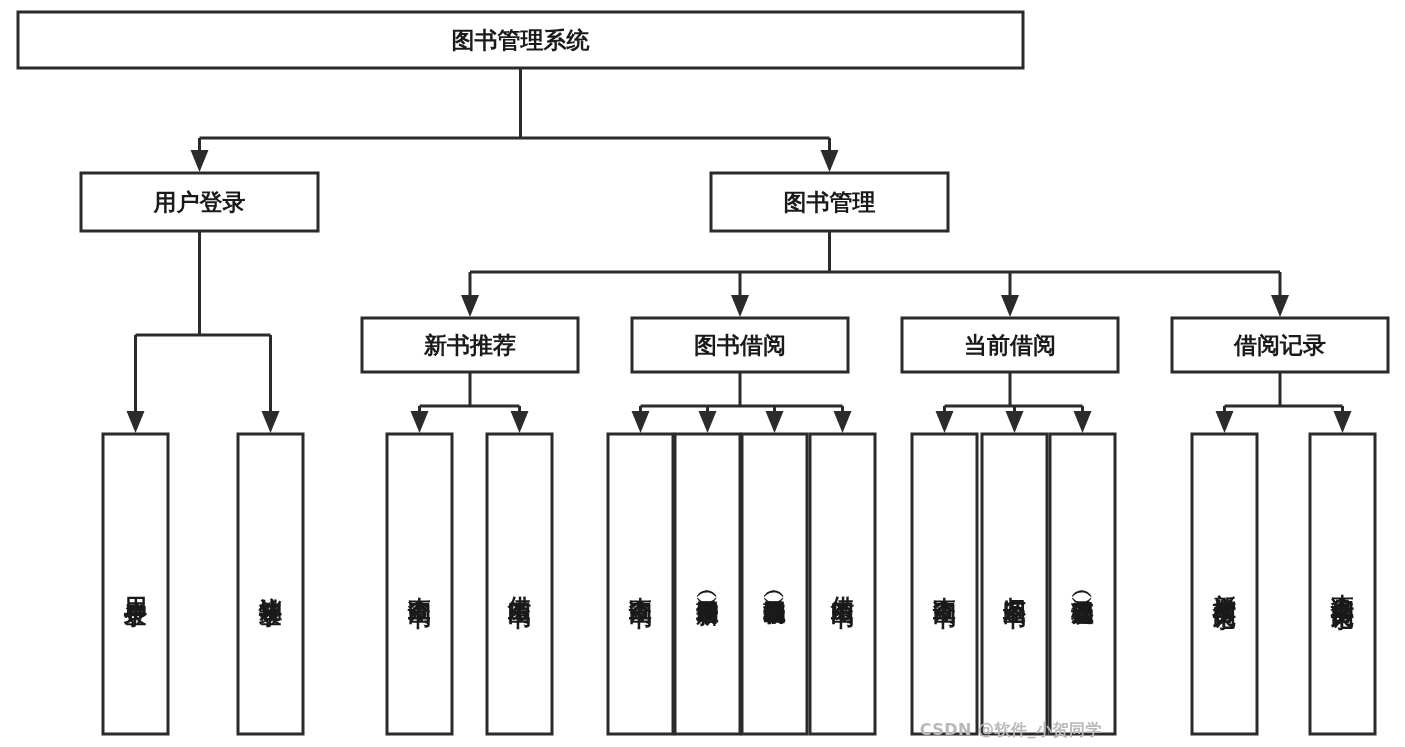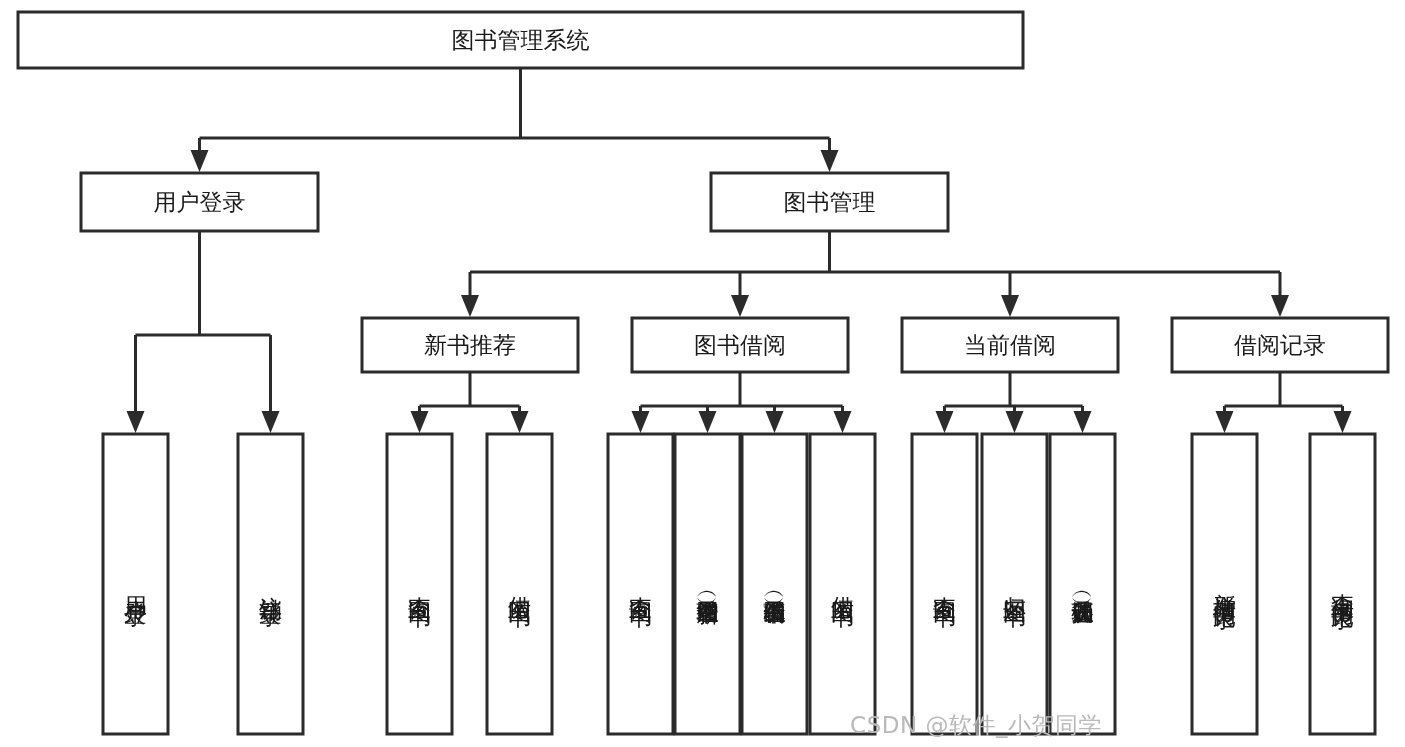--- a/index.html
+++ b/index.html
@@ -11,20 +11,21 @@
     width: 1405px;
     height: 747px;
     font-family: "DejaVu Sans", "Liberation Sans", sans-serif;
     overflow: hidden;
     position: relative;
   }
   #diagram-root {
     position: relative;
     width: 1110px;
     height: 747px;
+    font-weight: bold;
   }
   svg#flow {
     position: absolute;
     left: 0;
     top: 0;
     width: 1405px;
     height: 747px;
   }
   .node-rect {
     fill: #ffffff;
@@ -68,21 +69,21 @@
   }
   .vlabel.tight {
     letter-spacing: 0px;
     font-size: 22px;
   }
   #watermark {
     position: absolute;
     right: 8px;
     bottom: 6px;
     font-family: "DejaVu Sans", "Liberation Sans", sans-serif;
-    font-size: 23px;
+    font-size: 16px;
     color: #b9b9b9;
     letter-spacing: 0.5px;
     white-space: nowrap;
   }
 </style>
 </head>
 <body>
 
 <div id="diagram-root">
 

